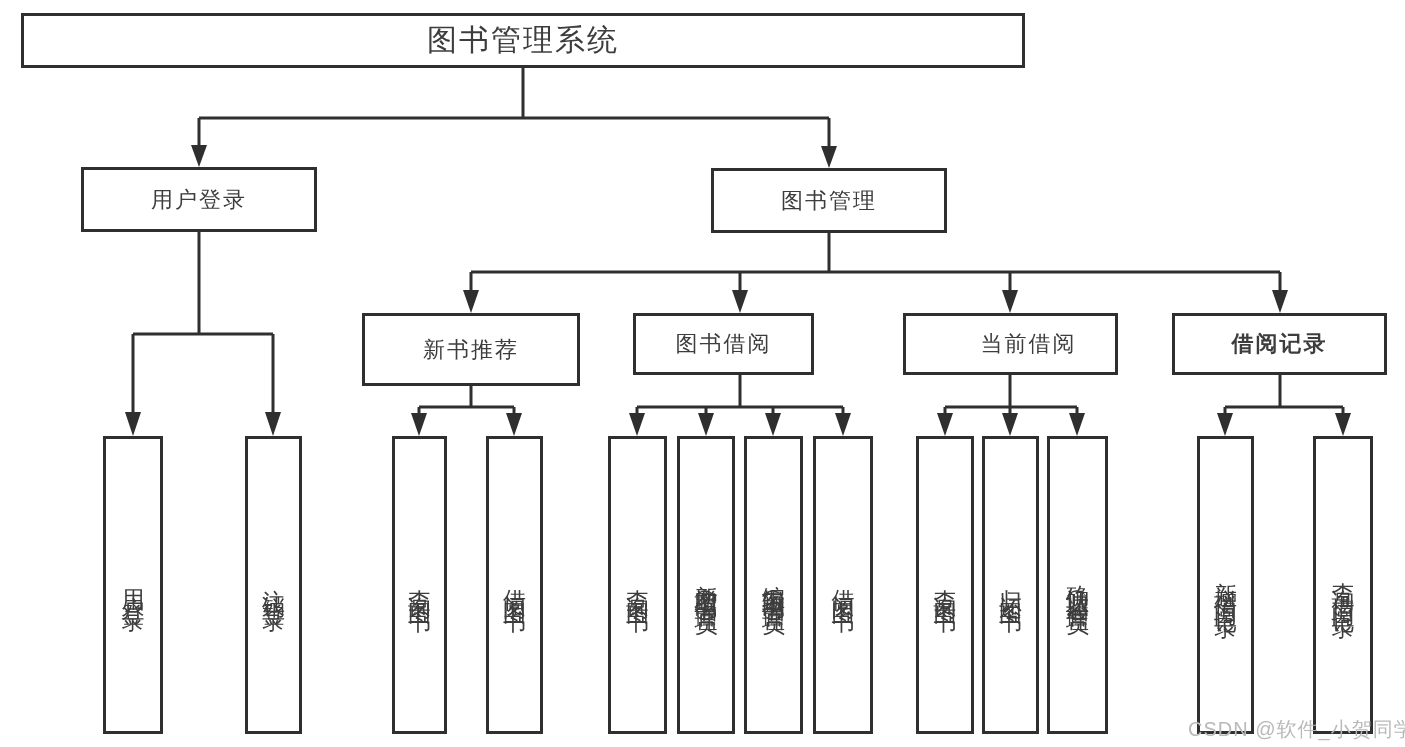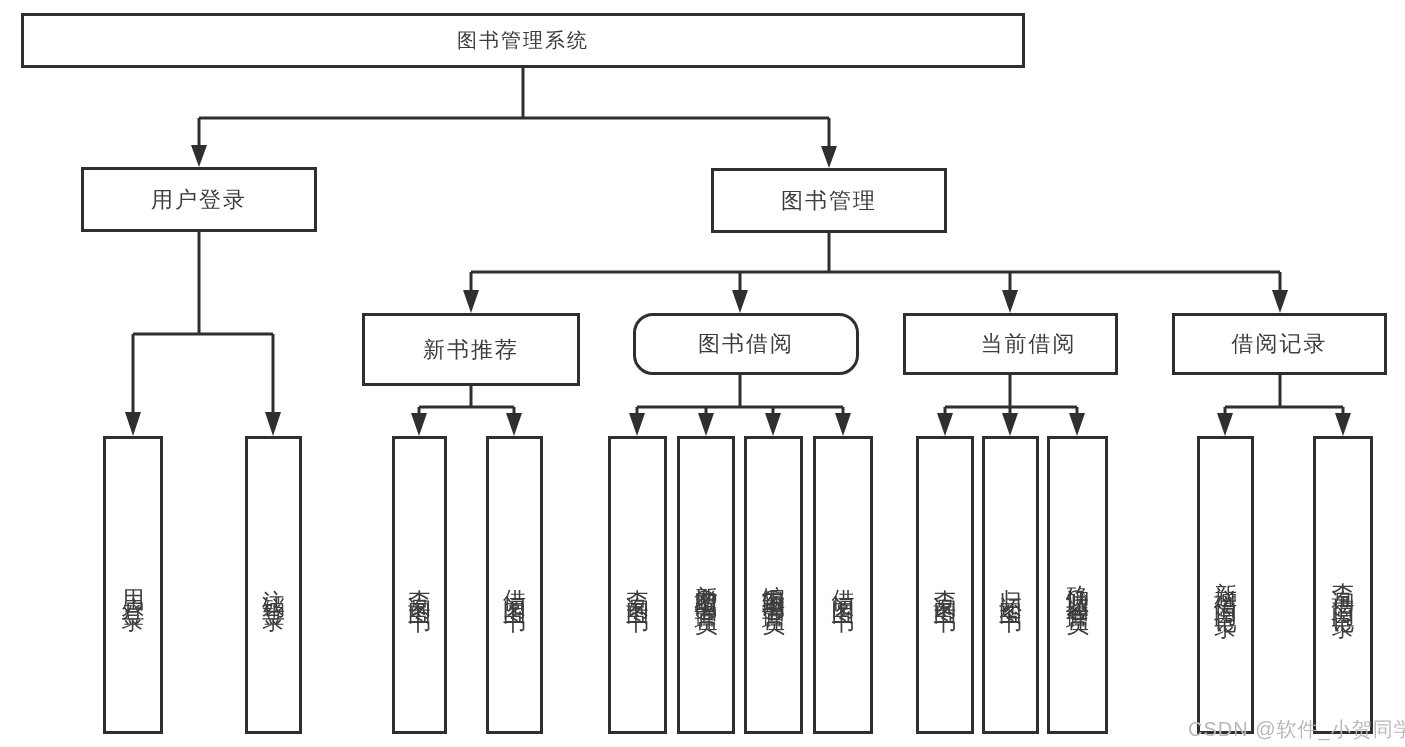--- a/index.html
+++ b/index.html
@@ -23,21 +23,21 @@
   .node{
     position:absolute;
     box-sizing:border-box;
     border:3px solid var(--border);
     background:#fff;
     display:flex;align-items:center;justify-content:center;
     color:var(--text);
     z-index:2;
   }
   .hnode{font-size:22px;letter-spacing:2px;white-space:nowrap;}
-  .root{font-size:20px;text-align:center;}
+  .root{font-size:30px;text-align:center;}
   .leaf .vtext{
     writing-mode:vertical-rl;
     text-orientation:mixed;
     font-size:23px;
     letter-spacing:7px;
     line-height:1;
     color:var(--text);
   }
   .leaf.long .vtext{letter-spacing:4px;}
   #watermark{
@@ -138,27 +138,27 @@
   <div class="node hnode" style="left:81px;top:167px;width:236px;height:65px;">
     <span>用户登录</span>
   </div>
   <div class="node hnode" style="left:711px;top:168px;width:236px;height:65px;">
     <span>图书管理</span>
   </div>
 
   <div class="node hnode" style="left:362px;top:313px;width:218px;height:73px;">
     <span>新书推荐</span>
   </div>
-  <div class="node hnode" style="left:633px;top:313px;width:226px;height:62px;border-radius:20px;">
+  <div class="node hnode" style="left:633px;top:313px;width:181px;height:62px;">
     <span>图书借阅</span>
   </div>
   <div class="node hnode" style="left:903px;top:313px;width:215px;height:62px;padding-left:36px;">
     <span>当前借阅</span>
   </div>
-  <div class="node hnode" style="left:1172px;top:313px;width:215px;height:62px;">
+  <div class="node hnode" style="left:1172px;top:313px;width:215px;height:62px;font-weight:bold;">
     <span>借阅记录</span>
   </div>
 
   <div class="node leaf" style="left:103px;top:436px;width:60px;height:298px;">
     <span class="vtext">用户登录</span>
   </div>
   <div class="node leaf" style="left:245px;top:436px;width:57px;height:298px;">
     <span class="vtext">注销登录</span>
   </div>
 

